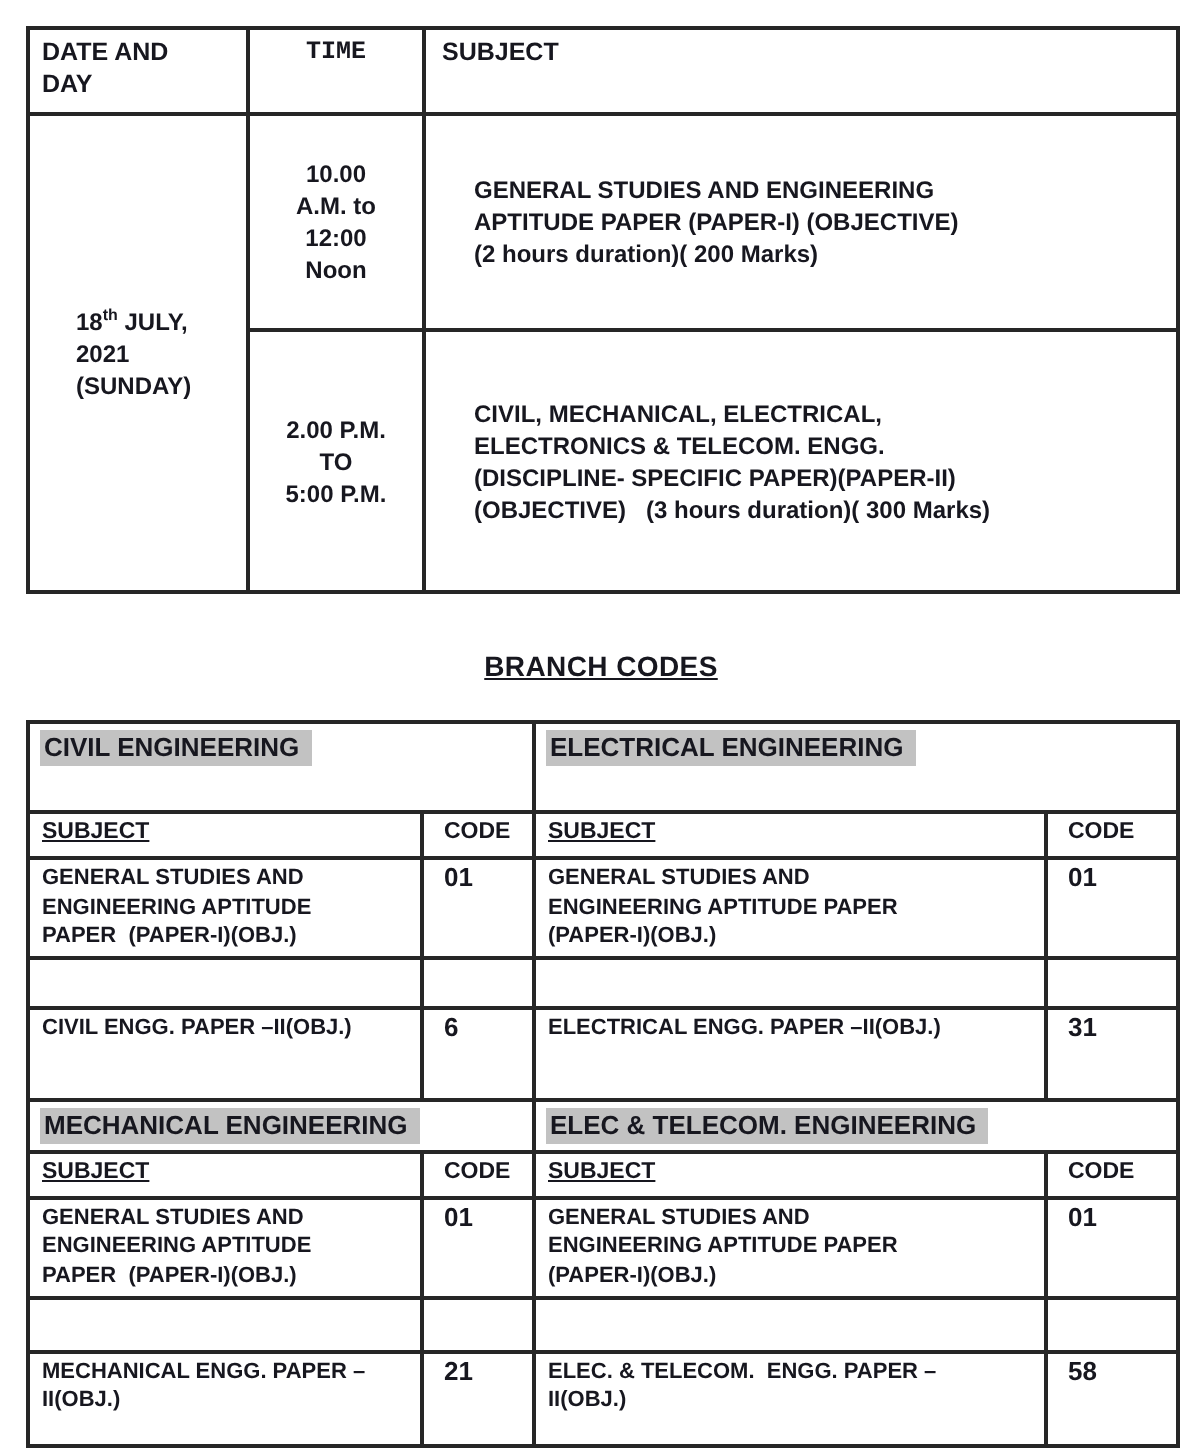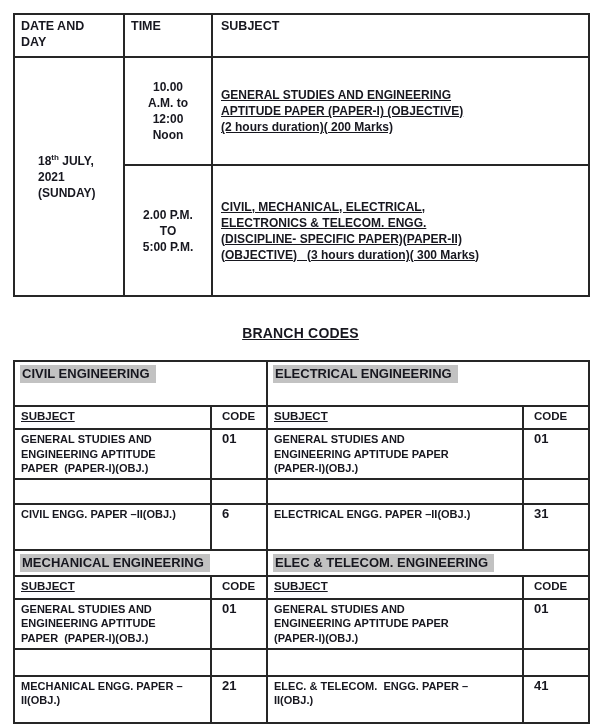--- a/index.html
+++ b/index.html
@@ -10,25 +10,25 @@
     -webkit-font-smoothing:antialiased;
   }
   .page{padding:13px 12px 0 13px;}
   table{border-collapse:collapse;table-layout:fixed;width:575px;}
   td{border:2px solid #262626;vertical-align:top;overflow:hidden;}
   .preline{white-space:pre-wrap;}
 
   
   .sched td{font-size:12px;line-height:16px;padding:3px 6px;}
   .sched .hdr{font-size:12.5px;vertical-align:top;}
-  .sched .hdr-time{}
+  .sched .hdr-time{text-align:center;font-family:Liberation Mono, monospace;}
   .sched .hdr-subject{padding-left:8px;}
   .sched .date-cell{vertical-align:middle;padding-left:23px;font-size:12px;}
   .sched .time-cell{vertical-align:middle;text-align:center;}
-  .sched .subject-cell{vertical-align:middle;padding-left:8px;text-decoration:underline;}
+  .sched .subject-cell{vertical-align:middle;padding-left:24px;}
   sup{font-size:8px;line-height:0;}
 
   
   .branch-heading{
     width:575px;text-align:center;
     margin-top:28px;margin-bottom:19px;
     font-size:14px;letter-spacing:.2px;
     text-decoration:underline;
   }
 
@@ -153,18 +153,18 @@
       <td></td>
       <td></td>
       <td></td>
     </tr>
     <tr style="height:47px">
       <td class="preline">MECHANICAL ENGG. PAPER –
 II(OBJ.)</td>
       <td class="code-cell">21</td>
       <td class="preline">ELEC. &amp; TELECOM.  ENGG. PAPER –
 II(OBJ.)</td>
-      <td class="code-cell">41</td>
+      <td class="code-cell">58</td>
     </tr>
   </tbody>
     </table>
 
 </div>
 
 </body></html>

